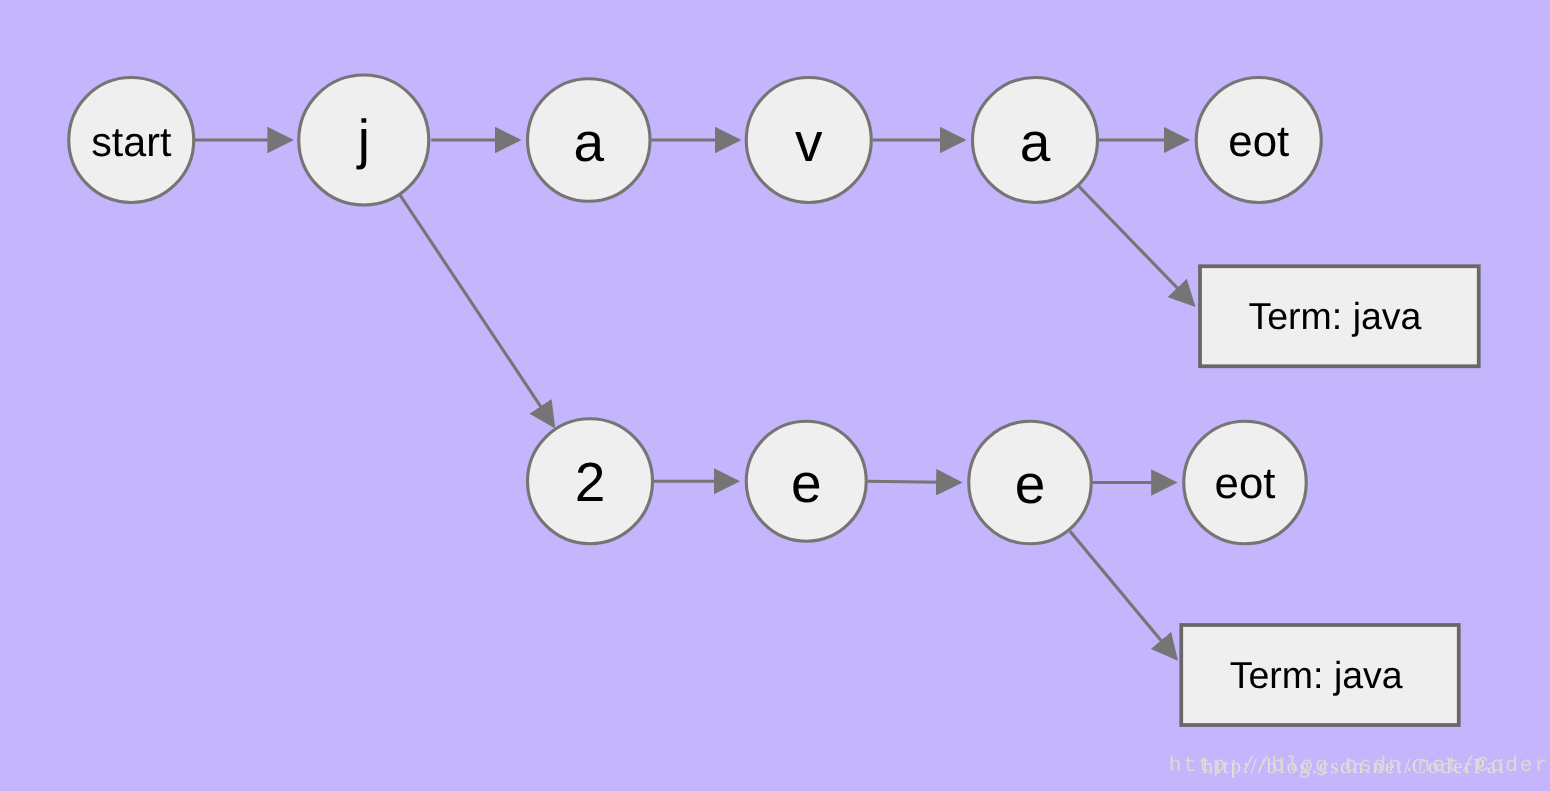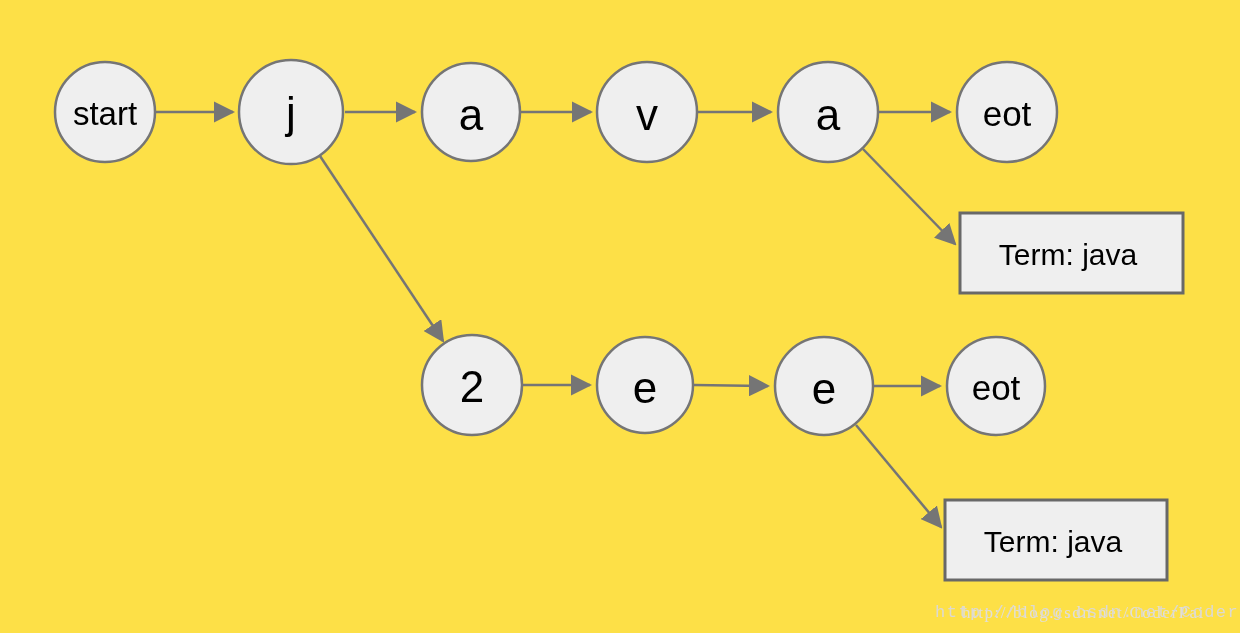--- a/index.html
+++ b/index.html
@@ -8,21 +8,21 @@
     background: #ffffff;
     width: 1240px;
     height: 633px;
     overflow: hidden;
     font-family: "Liberation Sans", sans-serif;
   }
   #canvas {
     position: relative;
     width: 1240px;
     height: 633px;
-    background: #fde047;
+    background: #c4b5fd;
   }
   svg { display: block; }
   .node-circle {
     fill: #efefef;
     stroke: #757575;
     stroke-width: 2.5;
   }
   .node-label {
     fill: #000000;
     text-anchor: middle;

